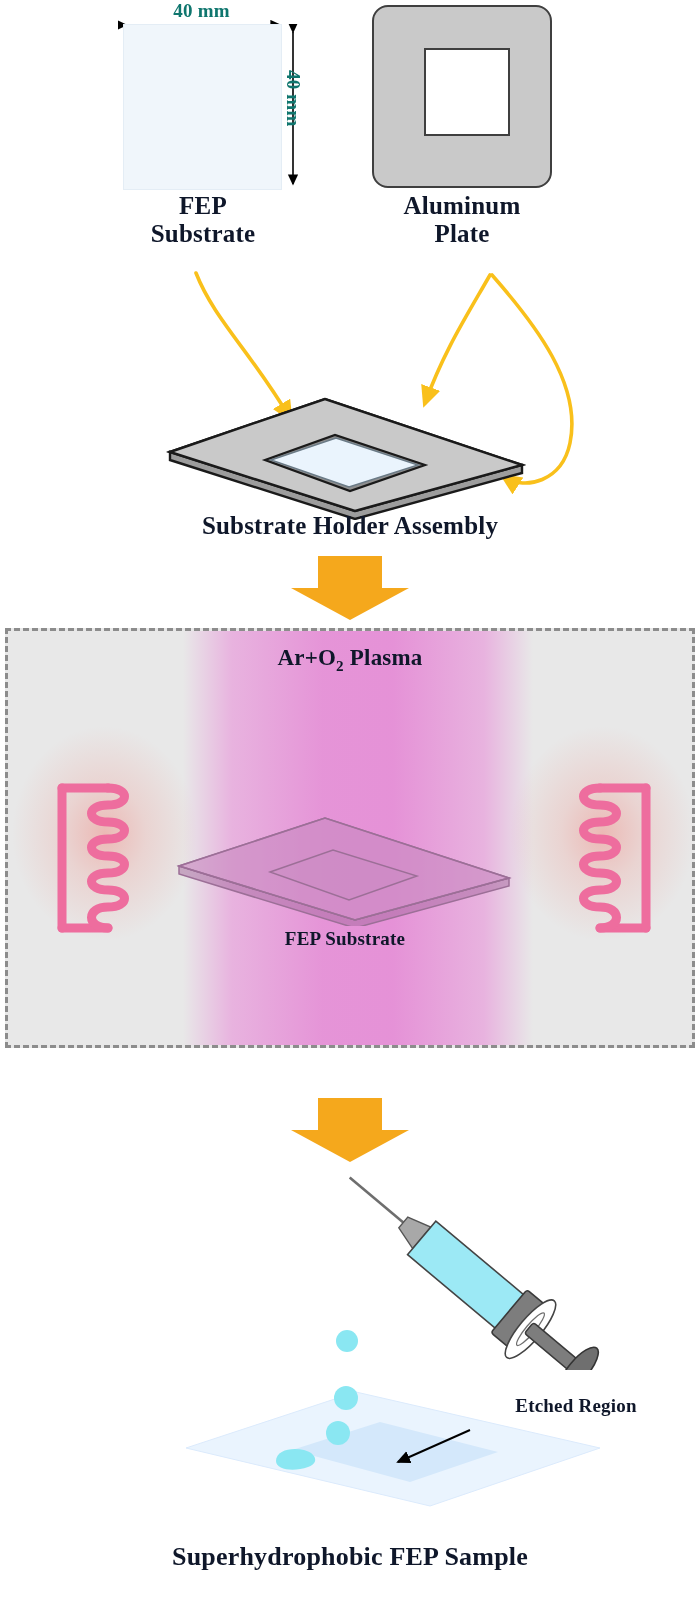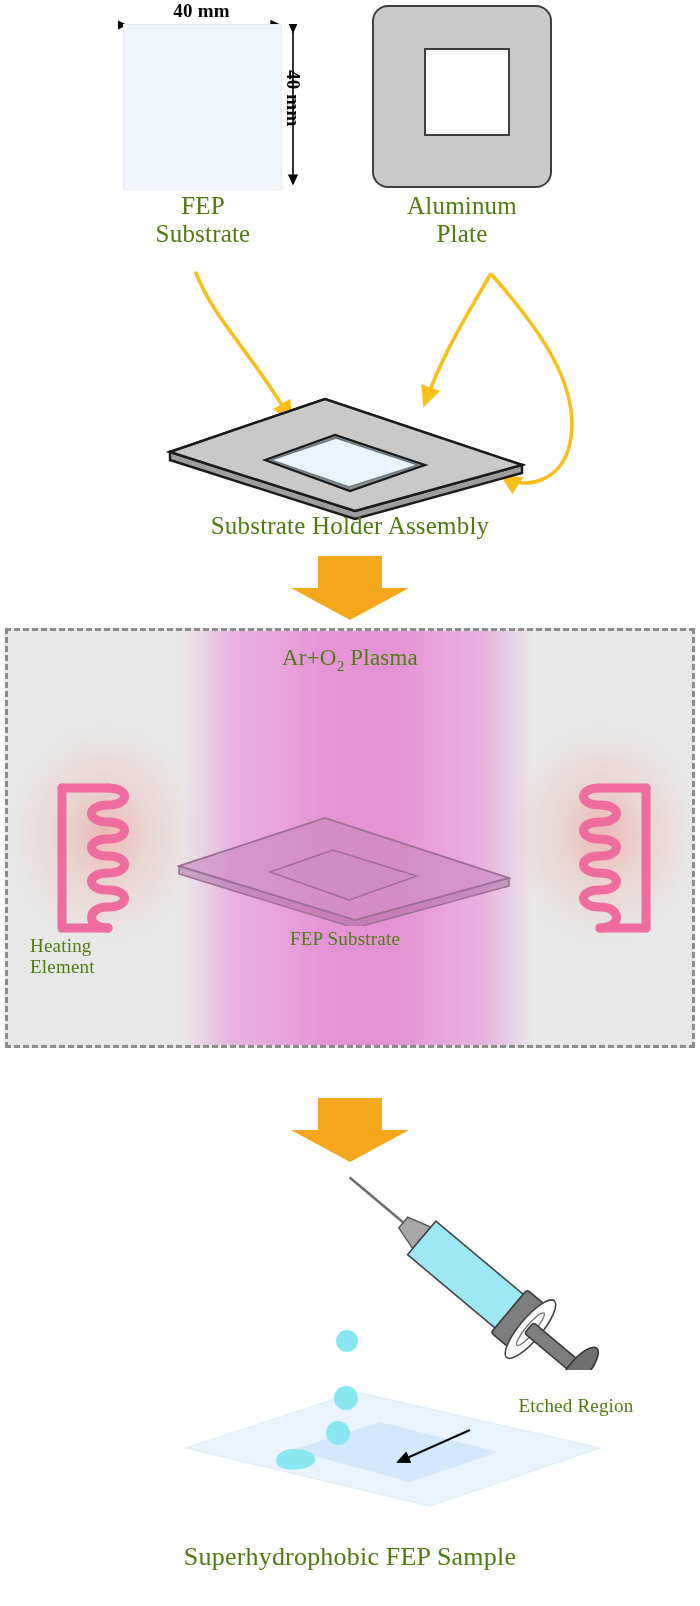--- a/index.html
+++ b/index.html
@@ -4,38 +4,38 @@
 <style>
   html,body{margin:0;padding:0;background:#ffffff;}
   body{
     font-family:"Liberation Serif", "DejaVu Serif", serif;
     width:700px;height:1606px;position:relative;overflow:hidden;
     -webkit-font-smoothing:antialiased;
   }
   .stage{position:absolute;left:0;top:0;width:700px;height:1606px;}
   .abs{position:absolute;}
   .lbl{
-    position:absolute;font-weight:normal;color:#4d7c0f;text-align:center;
+    position:absolute;font-weight:bold;color:#0f172a;text-align:center;
     line-height:1.12;letter-spacing:.2px;white-space:pre-line;
   }
   
   #fep-sheet{
     left:123px;top:24px;width:157px;height:164px;
     background:#f0f6fb;border:1px solid #e4edf5;
   }
   #alum-plate{
     left:372px;top:5px;width:180px;height:183px;
     background:#c9c9c9;border:2.5px solid #3f3f3f;border-radius:16px;
     box-sizing:border-box;
   }
   #alum-hole{
     left:50px;top:41px;width:86px;height:88px;
     background:#ffffff;border:2.5px solid #3f3f3f;box-sizing:border-box;
   }
-  .dim-txt{font-weight:bold;font-size:19px;color:#000000;}
+  .dim-txt{font-weight:bold;font-size:19px;color:#0f766e;}
   #dim-w-label{left:123px;top:0px;width:157px;text-align:center;}
   #dim-h-label{
     left:282px;top:55px;width:22px;height:86px;
     writing-mode:vertical-rl; text-orientation:mixed;
     text-align:center;
   }
   .cap{font-size:25px;}
   #cap-fep{left:103px;top:192px;width:200px;}
   #cap-alum{left:362px;top:192px;width:200px;}
   
@@ -173,22 +173,20 @@
   <svg class="abs" style="left:165px;top:808px;" width="360" height="118">
     <path d="M14,58 L160,10 L344,70 L190,112 Z" fill="rgba(186,124,178,.45)" stroke="#9c6f97" stroke-width="1.5"></path>
     <path d="M14,58 L14,66 L190,120 L344,78 L344,70 L190,112 Z" fill="rgba(164,104,157,.5)" stroke="#9c6f97" stroke-width="1.5"></path>
     <path d="M14,58 L160,10 L344,70 L190,112 Z" fill="rgba(214,150,206,.35)" stroke="#9c6f97" stroke-width="1.5"></path>
     <path d="M105,64 L168,42 L252,68 L184,92 Z" fill="rgba(200,140,192,.30)" stroke="#9c6f97" stroke-width="1.4"></path>
   </svg>
 
   <div class="lbl" id="cap-plasma"><span>Ar+O</span><sub style="font-size:.66em">2</sub><span> Plasma</span></div>
 
   <div class="lbl" id="cap-fep-inner">FEP Substrate</div>
-  <div class="lbl" id="cap-heater">Heating
-Element</div>
 
   <svg class="abs" style="left:285px;top:1098px;" width="130" height="66">
     <path d="M33,0 L97,0 L97,32 L124,32 L65,64 L6,32 L33,32 Z" fill="#F5A81C"></path>
   </svg>
 
   <svg class="abs" style="left:300px;top:1170px;" width="320" height="200">
     <g transform="rotate(40 160 100)">
 
       <line x1="16" y1="100" x2="86" y2="100" stroke="#6e6e6e" stroke-width="2.6"></line>
 

